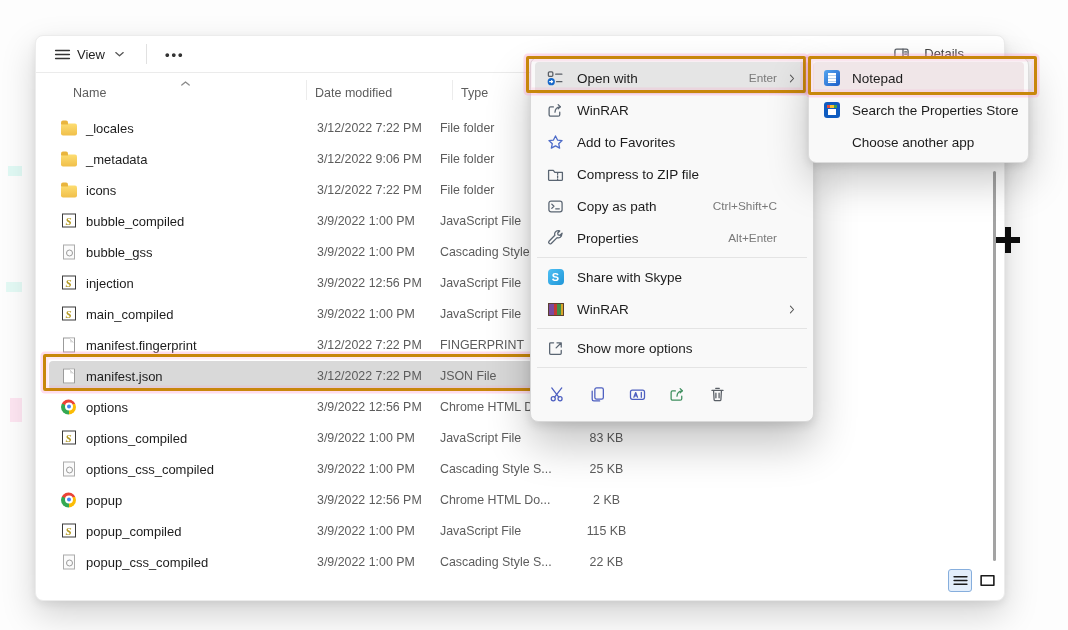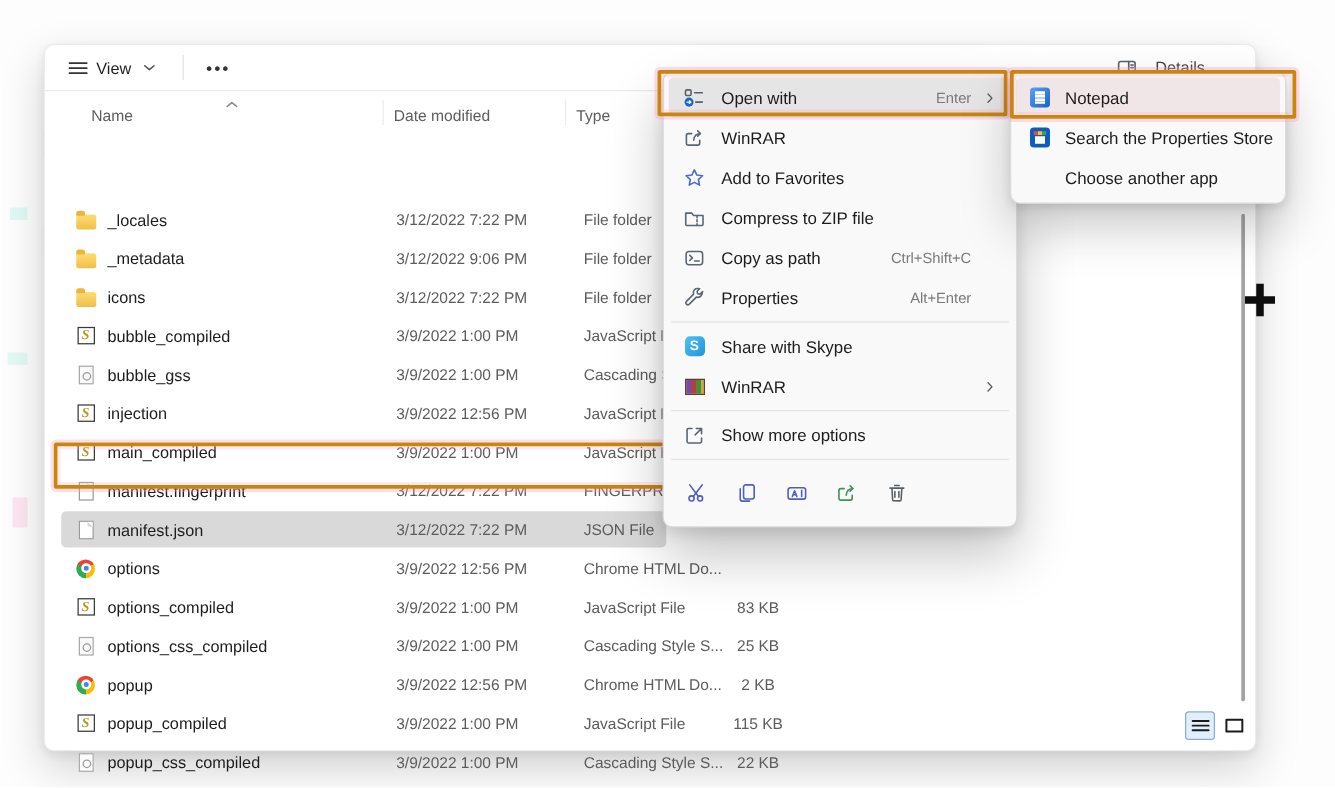--- a/index.html
+++ b/index.html
@@ -21,29 +21,29 @@
 
   
   .colhead{position:absolute;left:0;top:38px;right:0;height:30px;font-size:12.5px;color:#5d5d5d;}
   .colhead .hname{position:absolute;left:37px;top:12px;}
   .colhead .hdate{position:absolute;left:279px;top:12px;}
   .colhead .htype{position:absolute;left:425px;top:12px;}
   .sortcaret{position:absolute;left:141px;top:1px;width:14px;height:12px;}
   .colsep{position:absolute;top:6px;width:1px;height:20px;background:#ececec;}
 
   
-  .rows{position:absolute;left:0;top:76px;right:10px;margin-top:48px;}
+  .rows{position:absolute;left:0;top:76px;right:10px;}
   .row{position:relative;height:31px;z-index:0;}
   .row.selected::before{content:"";position:absolute;left:13px;top:1px;width:484px;height:29px;
                         background:#d9d9d9;border-radius:4px;z-index:-1;}
   .cell{position:absolute;top:50%;transform:translateY(-50%);white-space:nowrap;}
   .c-icon{left:24px;width:17px;height:17px;display:flex;align-items:center;justify-content:center;}
   .c-name{left:50px;font-size:13px;color:#1d1d1d;}
   .c-date{left:281px;font-size:12.4px;color:#5c5c5c;}
-  .c-type{left:431px;font-size:12.4px;color:#5c5c5c;width:118px;overflow:hidden;text-overflow:ellipsis;}
+  .c-type{left:404px;font-size:12.4px;color:#5c5c5c;width:118px;overflow:hidden;text-overflow:ellipsis;}
   .c-size{left:528px;width:85px;font-size:12.4px;color:#5c5c5c;text-align:center;}
 
   
   .fic{display:inline-flex;align-items:center;justify-content:center;}
   .i-folder{width:16px;height:12px;background:linear-gradient(#fddd71,#f0bf4a);border-radius:2px;position:relative;margin-top:3px;}
   .i-folder::before{content:"";position:absolute;top:-3px;left:0;width:7px;height:4px;background:#e9b53d;border-radius:2px 2px 0 0;}
   .i-js{width:14px;height:14px;border:1px solid #3a3a3a;background:#fff;color:#b49a22;
         font:italic bold 11px "Liberation Serif","DejaVu Serif",serif;display:flex;align-items:center;justify-content:center;}
   .i-css{width:12px;height:15px;border:1px solid #ababab;background:#fbfbfb;position:relative;}
   .i-css::after{content:"";position:absolute;top:4px;left:2.5px;width:5px;height:5px;border:1.5px solid #9a9a9a;border-radius:50%;}

